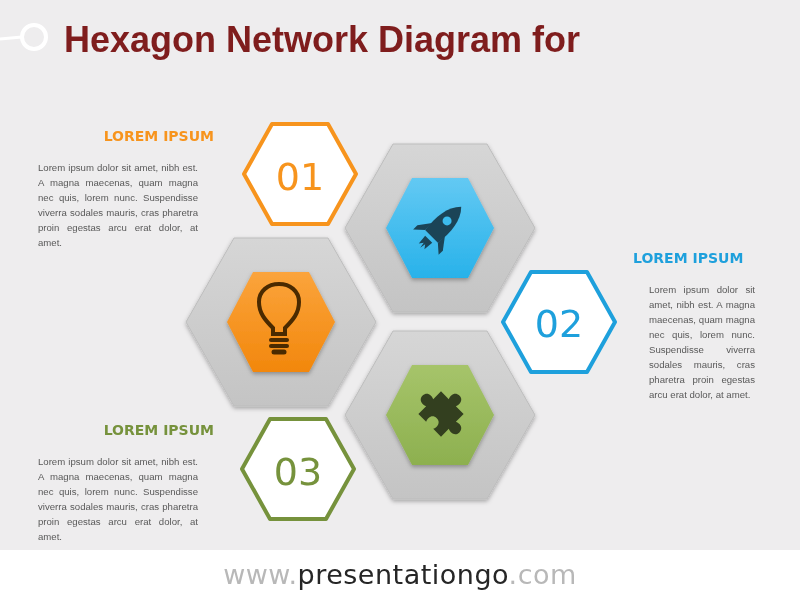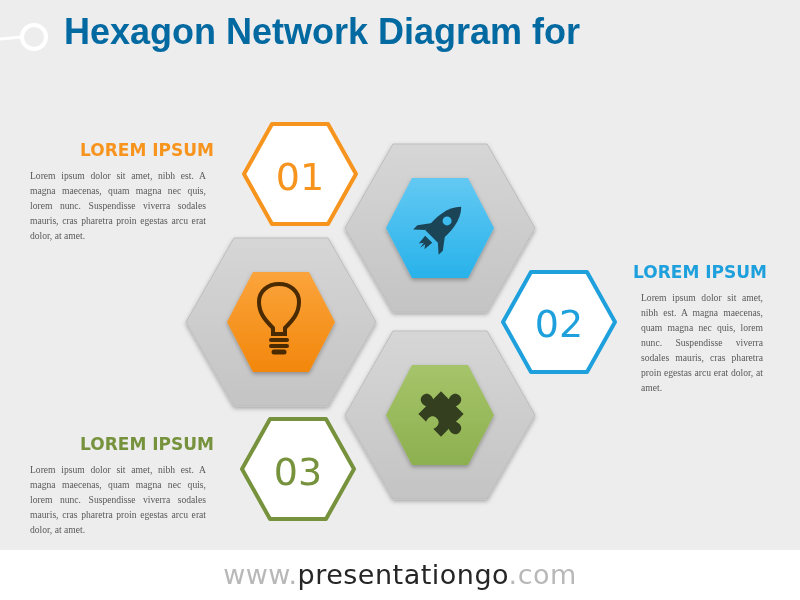--- a/index.html
+++ b/index.html
@@ -1,22 +1,22 @@
 <!DOCTYPE html>
 <html><head>
 <meta charset="utf-8">
 <style>
   html, body { margin: 0; padding: 0; }
   body { width: 800px; height: 600px; position: relative; overflow: hidden; background: #ffffff; font-family: "Liberation Sans", sans-serif; }
   .slide { position: absolute; left: 0; top: 0; width: 800px; height: 550px; background: #eeedee; }
   .title-deco { position: absolute; left: 0; top: 18px; width: 52px; height: 40px; }
-  .title { position: absolute; left: 64px; top: 12px; margin: 0; font-family: "Liberation Sans", sans-serif; font-weight: bold; font-size: 36px; line-height: 40px; color: #0369a1; }
+  .title { position: absolute; left: 64px; top: 20px; margin: 0; font-family: "Liberation Sans", sans-serif; font-weight: bold; font-size: 36px; line-height: 40px; color: #7f1d1d; }
   .block { position: absolute; }
-  .block h2 { margin: 12px 0 8px 0; font-family: "DejaVu Sans", sans-serif; font-weight: bold; font-size: 17px; letter-spacing: 0px; }
-  .block p { margin: 8px; font-family: Liberation Serif, serif; font-size: 9.6px; line-height: 15px; color: #595959; text-align: justify; }
+  .block h2 { margin: 0 0 8px 0; font-family: "DejaVu Sans", sans-serif; font-weight: bold; font-size: 14px; letter-spacing: 0px; }
+  .block p { margin: 16px; font-family: Liberation Sans, sans-serif; font-size: 9.6px; line-height: 15px; color: #595959; text-align: justify; }
   .block.left h2 { text-align: right; }
   .diagram { position: absolute; left: 0; top: 0; width: 800px; height: 550px; }
   .footer { position: absolute; left: 0; top: 550px; width: 800px; height: 46px; text-align: center; font-family: "DejaVu Sans", sans-serif; font-size: 27px; line-height: 50px; letter-spacing: 0.5px; }
   .footer .muted { color: #b8b8b8; }
   .footer .brand { color: #262626; }
 </style>
 </head>
 <body>
 
 <div class="slide">

